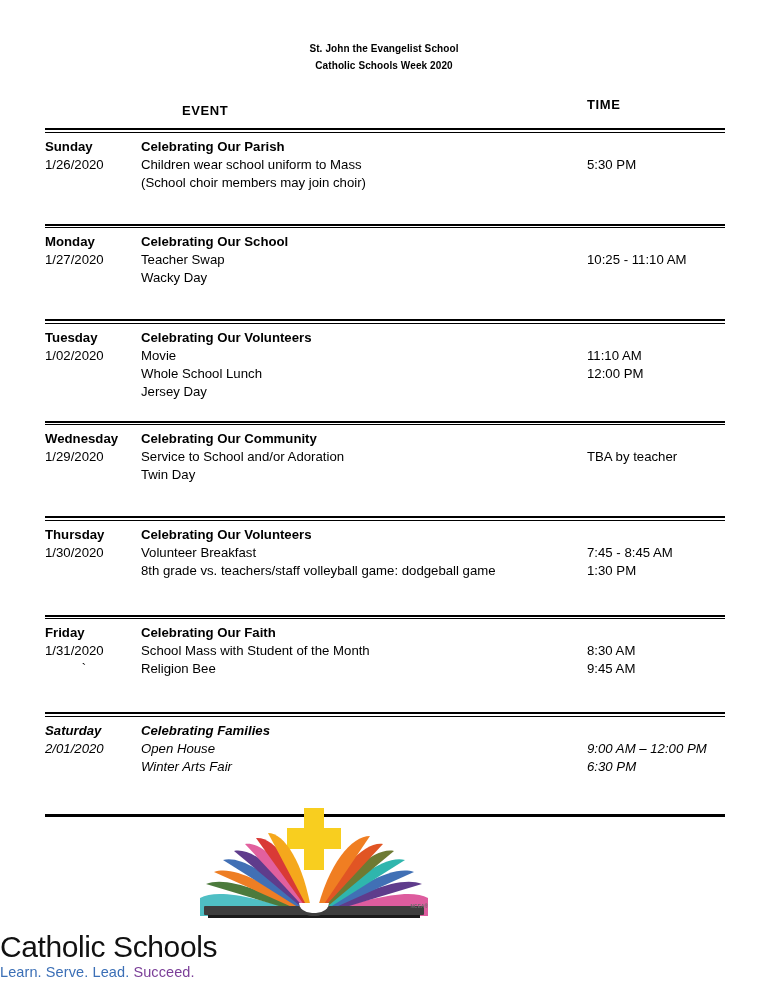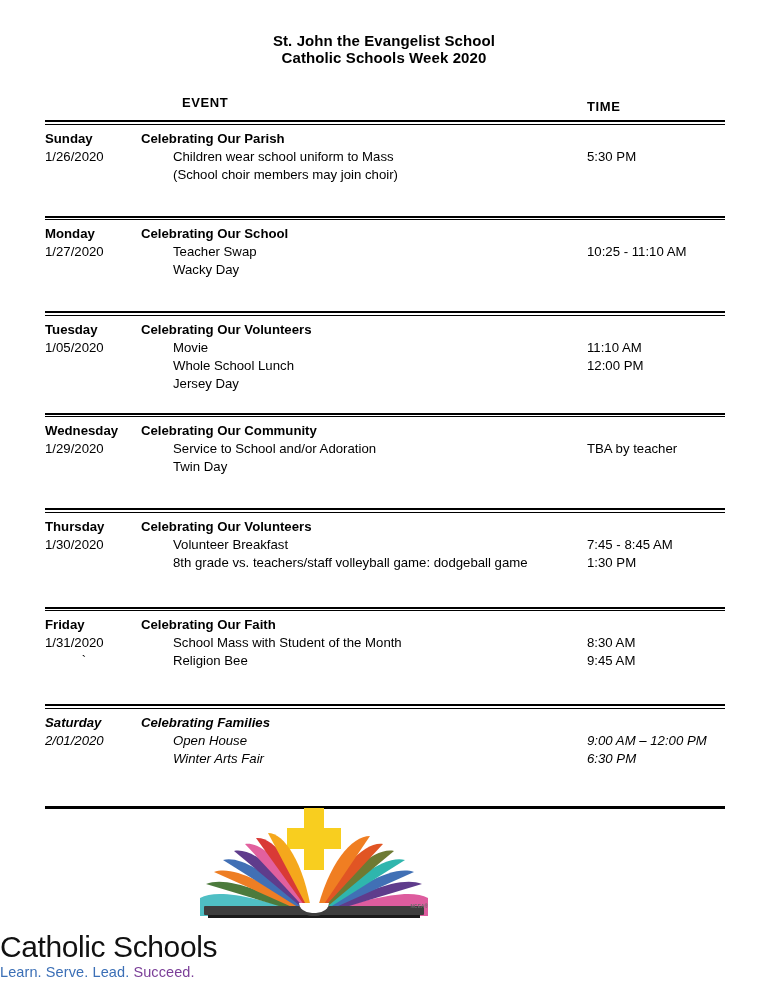--- a/index.html
+++ b/index.html
@@ -20,24 +20,24 @@
   .page {
     position: relative;
     width: 768px;
     height: 996px;
     box-sizing: border-box;
   }
 
   
   .doc-title {
     text-align: center;
-    font-size: 15px;
+    font-size: 10px;
     font-weight: bold;
     line-height: 17px;
-    padding-top: 32px;
+    padding-top: 40px;
     letter-spacing: 0.1px;
   }
   .doc-title .line2 { display: block; }
 
   
   .schedule {
     margin: 0 45px 0 45px;
     width: 680px;
   }
 
@@ -50,21 +50,21 @@
     letter-spacing: 0.6px;
   }
   .col-headers .hdr-event {
     position: absolute;
     left: 137px;
     top: 7px;
   }
   .col-headers .hdr-time {
     position: absolute;
     left: 542px;
-    top: 11px;
+    top: 1px;
   }
 
   
   .rule-double {
     border-top: 2.6px solid #000;
     border-bottom: 1px solid #000;
     height: 1.5px;
     font-size: 0;
     line-height: 0;
   }
@@ -109,21 +109,20 @@
     width: 430px;
   }
   .day-row .evt-title {
     display: block;
     font-weight: bold;
     white-space: nowrap;
   }
   .day-row .evt-line {
     display: block;
     white-space: nowrap;
-    margin-left: 32px;
   }
   .day-row .timecell {
     position: absolute;
     left: 542px;
     top: 5px;
     width: 190px;
   }
   .day-row .time-line {
     display: block;
     white-space: nowrap;
@@ -292,21 +291,21 @@
           <div class="timecell">
             <span class="time-spacer"></span>
             <span class="time-line">10:25 - 11:10 AM</span>
             <span class="time-spacer"></span>
           </div>
         </div>
         <div class="rule-double"></div>
         <div class="day-row" style="height: 92px;">
           <div class="daycell">
             <span class="dayname">Tuesday</span>
-            <span class="daydate">1/05/2020</span>
+            <span class="daydate">1/02/2020</span>
           </div>
           <div class="eventcell">
             <span class="evt-title">Celebrating Our Volunteers</span>
             <span class="evt-line">Movie</span>
             <span class="evt-line">Whole School Lunch</span>
             <span class="evt-line">Jersey Day</span>
           </div>
           <div class="timecell">
             <span class="time-spacer"></span>
             <span class="time-line">11:10 AM</span>

